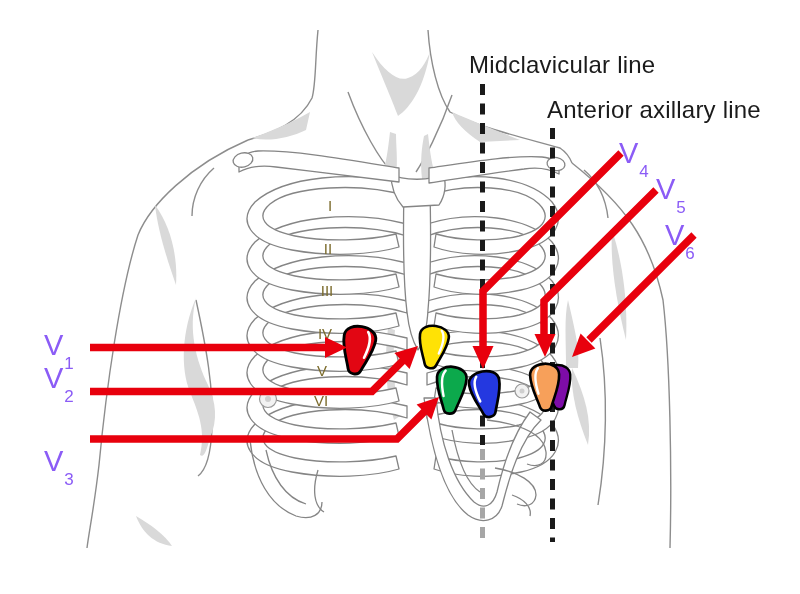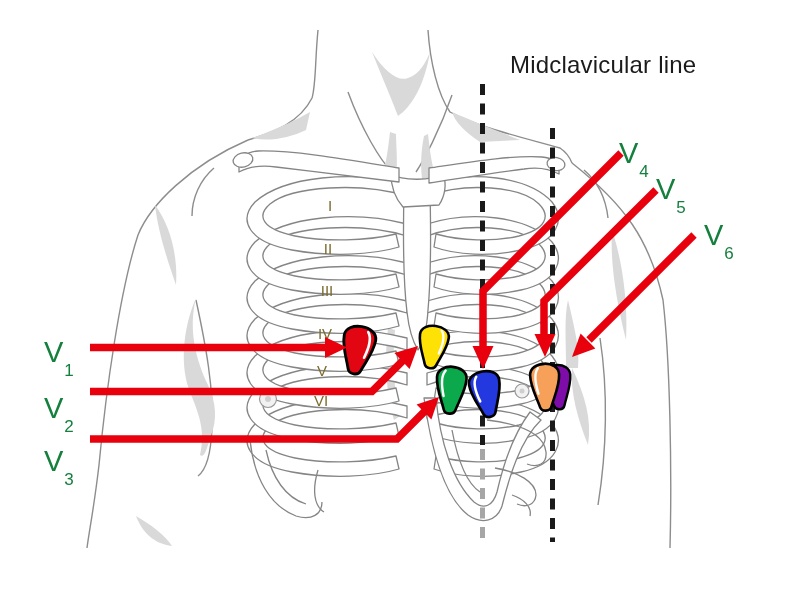--- a/index.html
+++ b/index.html
@@ -6,21 +6,21 @@
   .stage{
     position:relative;width:800px;height:594px;background:#ffffff;
     overflow:hidden;font-family:"Liberation Sans",sans-serif;
   }
   .stage svg{position:absolute;left:0;top:0;}
   .line-label{
     position:absolute;font-size:24px;color:#1b1b1b;white-space:nowrap;
     letter-spacing:0.2px;
   }
   .lead-label{
-    position:absolute;font-size:29px;color:#15803d;white-space:nowrap;line-height:1;
+    position:absolute;font-size:29px;color:#8b5cf6;white-space:nowrap;line-height:1;
   }
   .lead-label sub{
     font-size:17px;line-height:0;position:relative;top:7px;left:1px;
   }
 </style>
 </head>
 <body>
 
 <div class="stage">
 
@@ -141,22 +141,23 @@
       <polygon points="347,347.5 325,337 325,358"></polygon>
       <polygon points="418,346 394.4,353.1 409.6,368.9"></polygon>
       <polygon points="439,397 416.6,404.6 431.4,419.4"></polygon>
       <polygon points="483,369 472.5,346 493.5,346"></polygon>
       <polygon points="545,357 534.5,334 555.5,334"></polygon>
       <polygon points="572,357 580.6,333.6 595.4,348.4"></polygon>
     </g>
   </g>
 </svg>
 
-<div class="line-label" style="left:510px;top:51px">Midclavicular line</div>
+<div class="line-label" style="left:469px;top:51px">Midclavicular line</div>
+<div class="line-label" style="left:547px;top:96px">Anterior axillary line</div>
 
-<div class="lead-label" style="left:44px;top:338px"><span>V</span><sub>1</sub></div>
-<div class="lead-label" style="left:44px;top:394px"><span>V</span><sub>2</sub></div>
+<div class="lead-label" style="left:44px;top:331px"><span>V</span><sub>1</sub></div>
+<div class="lead-label" style="left:44px;top:364px"><span>V</span><sub>2</sub></div>
 <div class="lead-label" style="left:44px;top:447px"><span>V</span><sub>3</sub></div>
 <div class="lead-label" style="left:619px;top:139px"><span>V</span><sub>4</sub></div>
 <div class="lead-label" style="left:656px;top:175px"><span>V</span><sub>5</sub></div>
-<div class="lead-label" style="left:704px;top:221px"><span>V</span><sub>6</sub></div>
+<div class="lead-label" style="left:665px;top:221px"><span>V</span><sub>6</sub></div>
 
 </div>
 
 </body></html>

